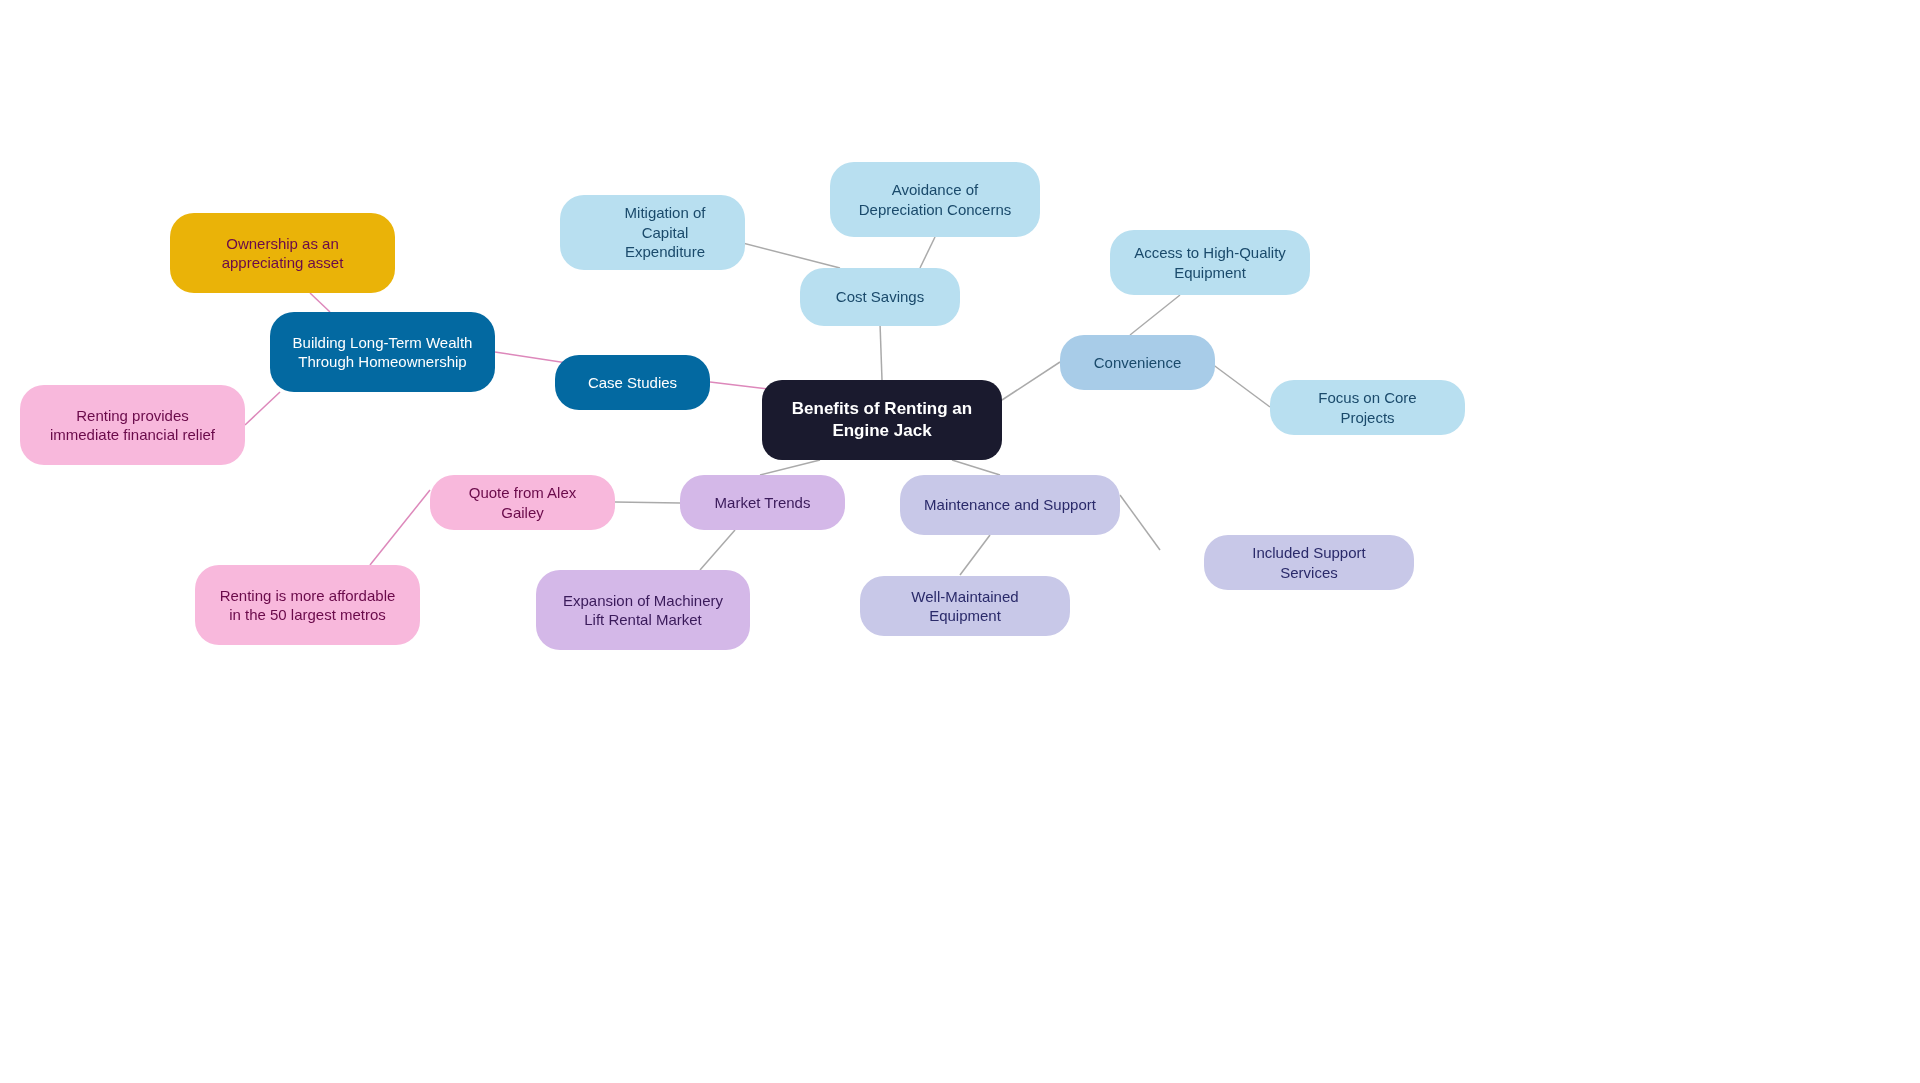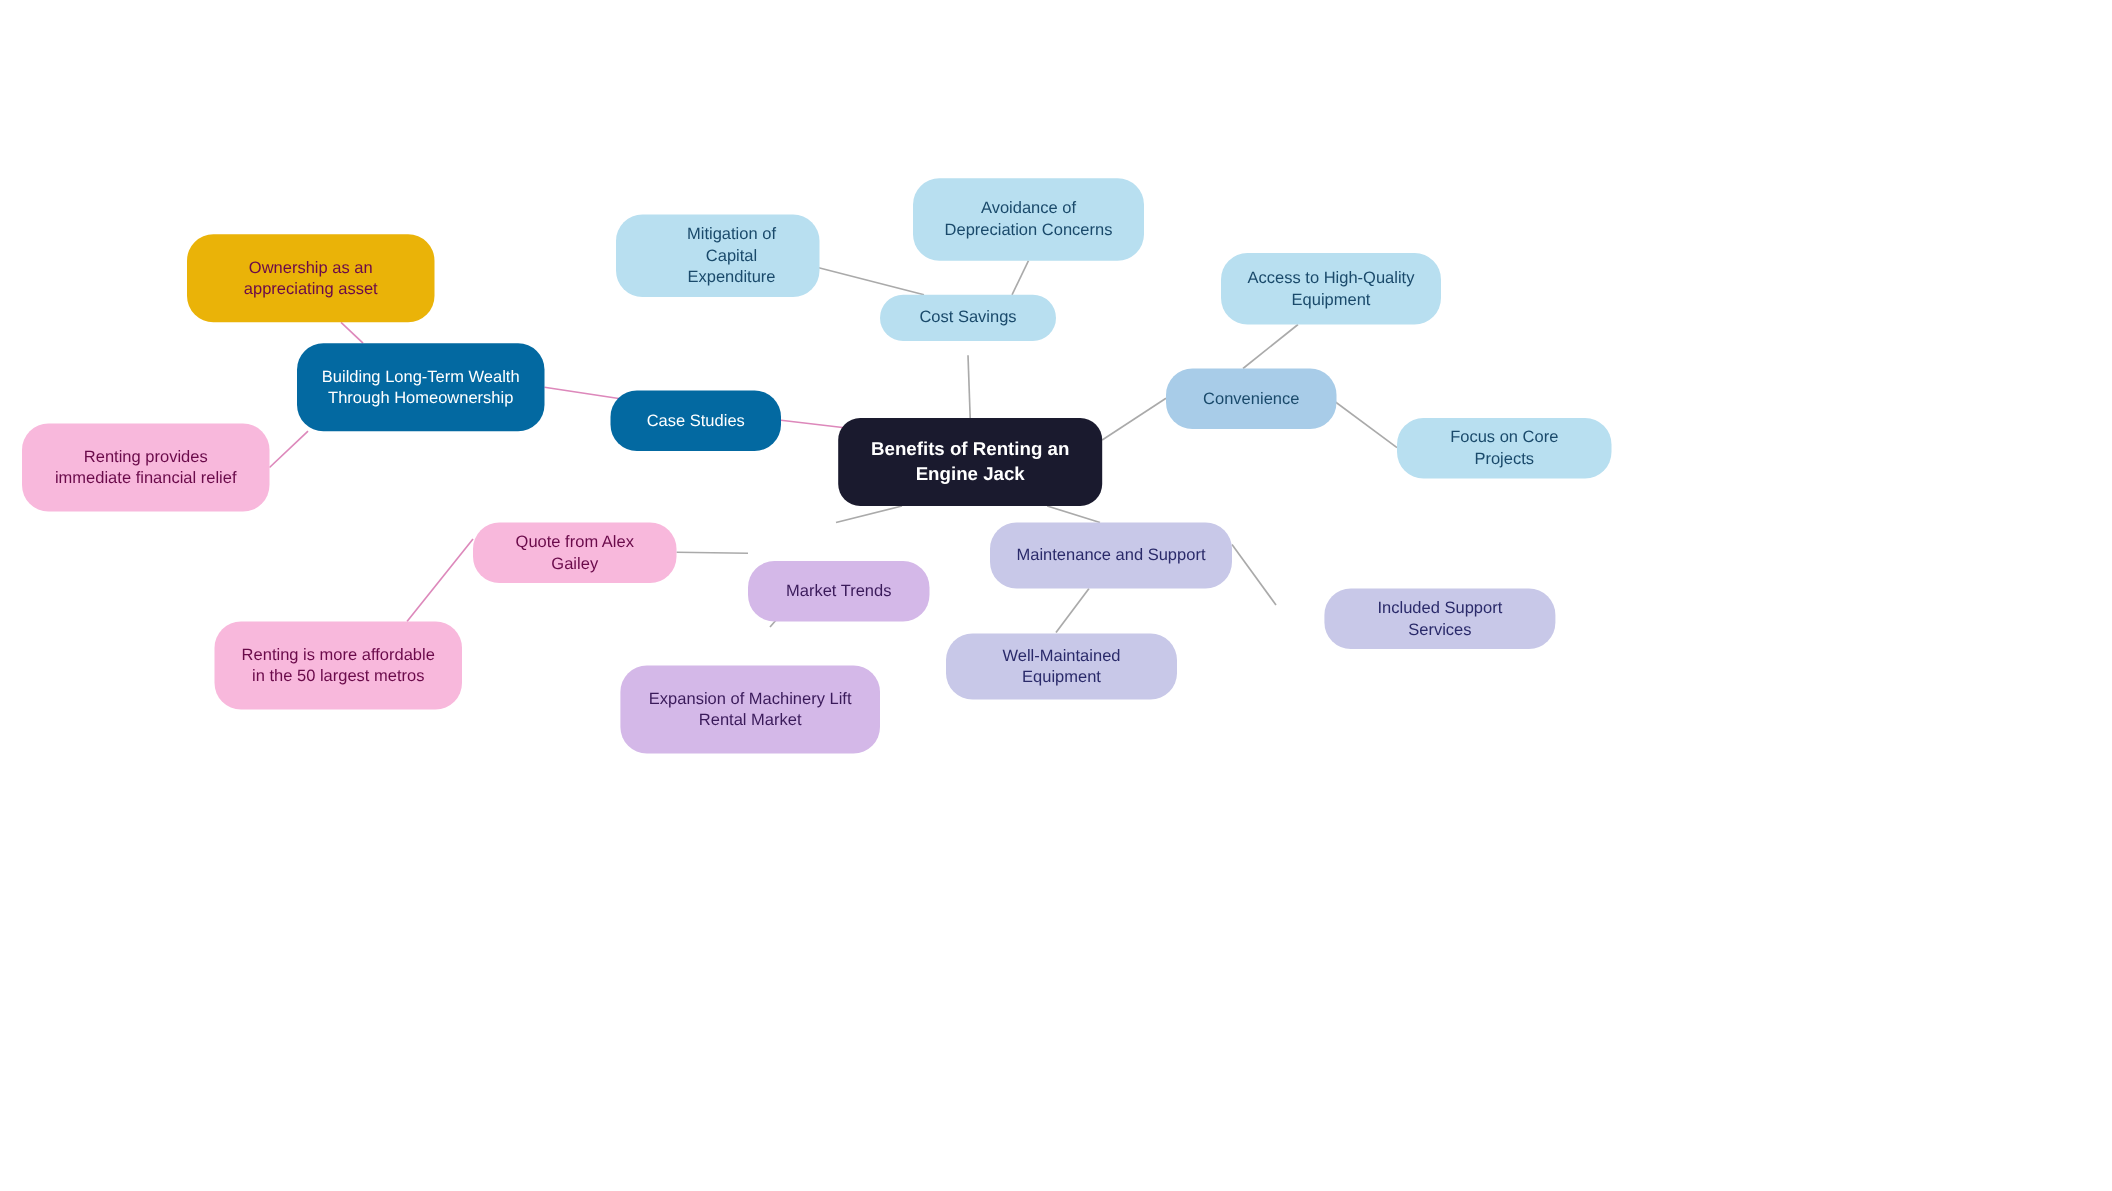--- a/index.html
+++ b/index.html
@@ -69,21 +69,20 @@
     }
     .node-pink-light {
       background: #f8b8dc;
       color: #6a0a4a;
       border-radius: 24px;
     }
     .node-purple {
       background: #d4b8e8;
       color: #3a1a5a;
       border-radius: 24px;
-      margin-top: 35px;
     }
   </style>
 </head>
 <body>
 
 <svg id="connections">
 
   <line x1="882" y1="380" x2="880" y2="323" stroke="#aaaaaa" stroke-width="1.5"></line>
 
   <line x1="840" y1="268" x2="700" y2="232" stroke="#aaaaaa" stroke-width="1.5"></line>
@@ -114,41 +113,41 @@
 
   <line x1="330" y1="312" x2="310" y2="293" stroke="#dd88bb" stroke-width="1.5"></line>
 
   <line x1="280" y1="392" x2="245" y2="425" stroke="#dd88bb" stroke-width="1.5"></line>
 
   <line x1="430" y1="490" x2="370" y2="565" stroke="#dd88bb" stroke-width="1.5"></line>
 </svg>
 
 <div class="node node-center" style="left:762px; top:380px; width:240px; height:80px;">Benefits of Renting an Engine Jack</div>
 
-<div class="node node-blue" style="left:800px; top:268px; width:160px; height:42px;">Cost Savings</div>
+<div class="node node-blue" style="left:800px; top:268px; width:160px; height:58px;">Cost Savings</div>
 
 <div class="node node-blue" style="left:560px; top:195px; width:185px; height:75px;padding-left:45px;">Mitigation of Capital Expenditure</div>
 
 <div class="node node-blue" style="left:830px; top:162px; width:210px; height:75px;">Avoidance of Depreciation Concerns</div>
 
 <div class="node node-blue-mid" style="left:1060px; top:335px; width:155px; height:55px;">Convenience</div>
 
 <div class="node node-blue" style="left:1110px; top:230px; width:200px; height:65px;">Access to High-Quality Equipment</div>
 
 <div class="node node-blue" style="left:1270px; top:380px; width:195px; height:55px;">Focus on Core Projects</div>
 
 <div class="node node-lavender" style="left:900px; top:475px; width:220px; height:60px;">Maintenance and Support</div>
 
 <div class="node node-lavender" style="left:1204px; top:535px; width:210px; height:55px;">Included Support Services</div>
 
 <div class="node node-lavender" style="left:860px; top:576px; width:210px; height:60px;">Well-Maintained Equipment</div>
 
 <div class="node node-purple" style="left:680px; top:475px; width:165px; height:55px;">Market Trends</div>
 
-<div class="node node-purple" style="left:564px; top:570px; width:236px; height:80px;">Expansion of Machinery Lift Rental Market</div>
+<div class="node node-purple" style="left:536px; top:570px; width:214px; height:80px;">Expansion of Machinery Lift Rental Market</div>
 
 <div class="node node-pink-light" style="left:430px; top:475px; width:185px; height:55px;">Quote from Alex Gailey</div>
 
 <div class="node node-pink-mid" style="left:555px; top:355px; width:155px; height:55px;">Case Studies</div>
 
 <div class="node node-pink-mid" style="left:270px; top:312px; width:225px; height:80px;">Building Long-Term Wealth Through Homeownership</div>
 
 <div class="node node-pink" style="left:170px; top:213px; width:225px; height:80px;">Ownership as an appreciating asset</div>
 
 <div class="node node-pink-light" style="left:20px; top:385px; width:225px; height:80px;">Renting provides immediate financial relief</div>

